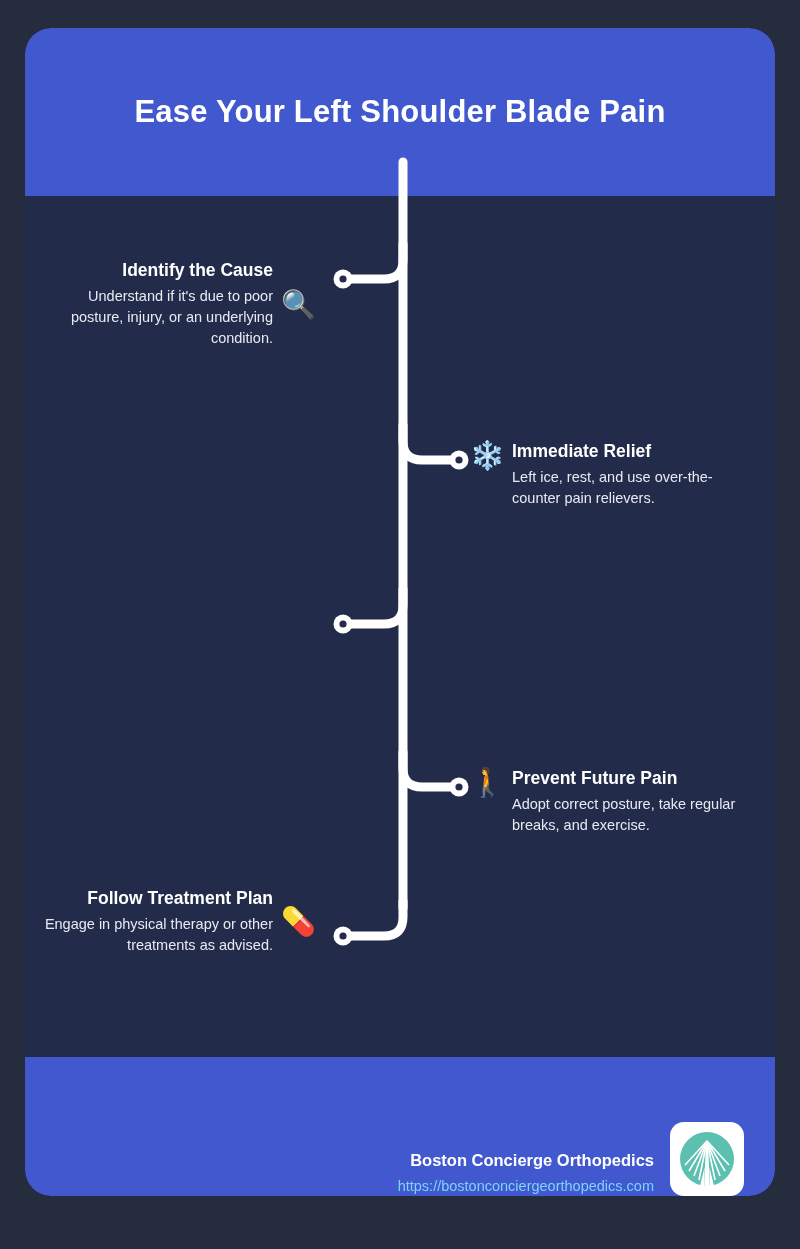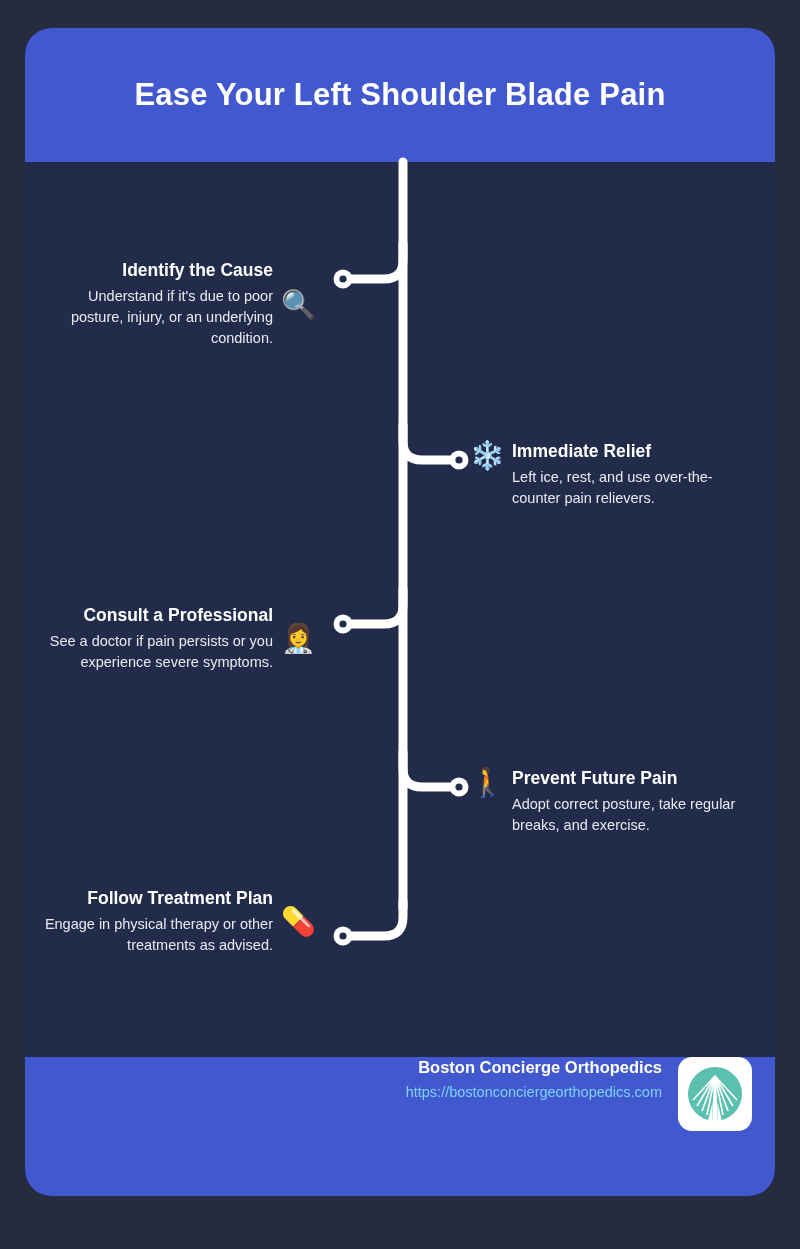--- a/index.html
+++ b/index.html
@@ -24,21 +24,21 @@
     border-radius: 26px;
     overflow: hidden;
   }
 
   
   .header {
     position: absolute;
     left: 0;
     top: 0;
     width: 750px;
-    height: 134px;
+    height: 168px;
     background: #4158ce;
     border-radius: 26px 26px 0 0;
     display: flex;
     align-items: center;
     justify-content: center;
   }
   .header-title {
     color: #ffffff;
     font-size: 31px;
     font-weight: bold;
@@ -112,23 +112,23 @@
   
   .footer {
     position: absolute;
     left: 0;
     bottom: 0;
     width: 750px;
     height: 139px;
     background: #4158ce;
     border-radius: 0 0 26px 26px;
     display: flex;
-    align-items: flex-start;
+    align-items: flex-end;
     justify-content: flex-end;
-    padding-right: 23px;
+    padding-right: 31px;
     box-sizing: border-box;
   }
   .footer-text {
     text-align: right;
     margin-right: 16px;
   }
   .footer-brand {
     color: #ffffff;
     font-size: 16.5px;
     font-weight: bold;
@@ -198,27 +198,20 @@
   </div>
 
   <div class="step step-right" style="top:413px;">
     <div class="step-icon">❄️</div>
     <div class="step-text">
       <div class="step-title">Immediate Relief</div>
       <div class="step-desc">Left ice, rest, and use over-the-counter pain relievers.</div>
     </div>
   </div>
 
-  <div class="step step-left" style="top:577px;">
-    <div class="step-text">
-      <div class="step-title">Consult a Professional</div>
-      <div class="step-desc">See a doctor if pain persists or you experience severe symptoms.</div>
-    </div>
-    <div class="step-icon">👩‍⚕️</div>
-  </div>
 
   <div class="step step-right" style="top:740px;">
     <div class="step-icon">🚶</div>
     <div class="step-text">
       <div class="step-title">Prevent Future Pain</div>
       <div class="step-desc">Adopt correct posture, take regular breaks, and exercise.</div>
     </div>
   </div>
 
   <div class="step step-left" style="top:860px;">

